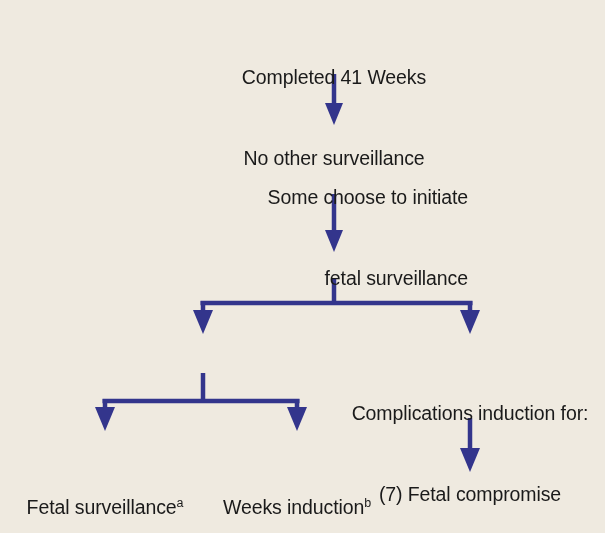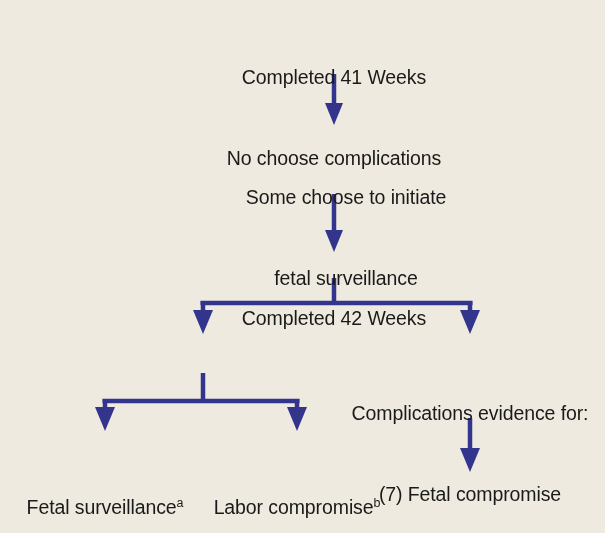--- a/index.html
+++ b/index.html
@@ -82,47 +82,44 @@
       <g>
         <line x1="470" y1="418" x2="470" y2="455"></line>
         <polygon points="470,472 460,448 480,448" stroke="none"></polygon>
       </g>
 
     </g>
   </svg>
 
   <div class="node" style="left:184px; top:10px; width:300px;">
     <span class="ln">Completed 41 Weeks</span>
-    <span class="ln">No choose complications</span>
+    <span class="ln">No other surveillance</span>
   </div>
 
-  <div class="node" style="left:196px; top:130px; width:300px;">
+  <div class="node" style="left:168px; top:130px; width:300px;text-align:right;">
     <span class="ln">Some choose to initiate</span>
     <span class="ln">fetal surveillance</span>
   </div>
 
-  <div class="node" style="left:184px; top:251px; width:300px;">
-    <span class="ln">Completed 42 Weeks</span>
-  </div>
 
 
   <div class="node" style="left:350px; top:346px; width:240px;">
-    <span class="ln">Complications evidence for:</span>
+    <span class="ln">Complications induction for:</span>
     <span class="ln">(7) Fetal compromise</span>
     
   </div>
 
   <div class="node" style="left:5px; top:440px; width:200px;">
     <span class="ln"><span>Fetal surveillance</span><span class="sup">a</span></span>
     
     
   </div>
 
   <div class="node" style="left:202px; top:440px; width:190px;">
-    <span class="ln"><span>Labor compromise</span><span class="sup">b</span></span>
+    <span class="ln"><span>Weeks induction</span><span class="sup">b</span></span>
     
     
   </div>
 
   <div class="node" style="left:375px; top:481px; width:190px;">
     
   </div>
 
 </div>
 

